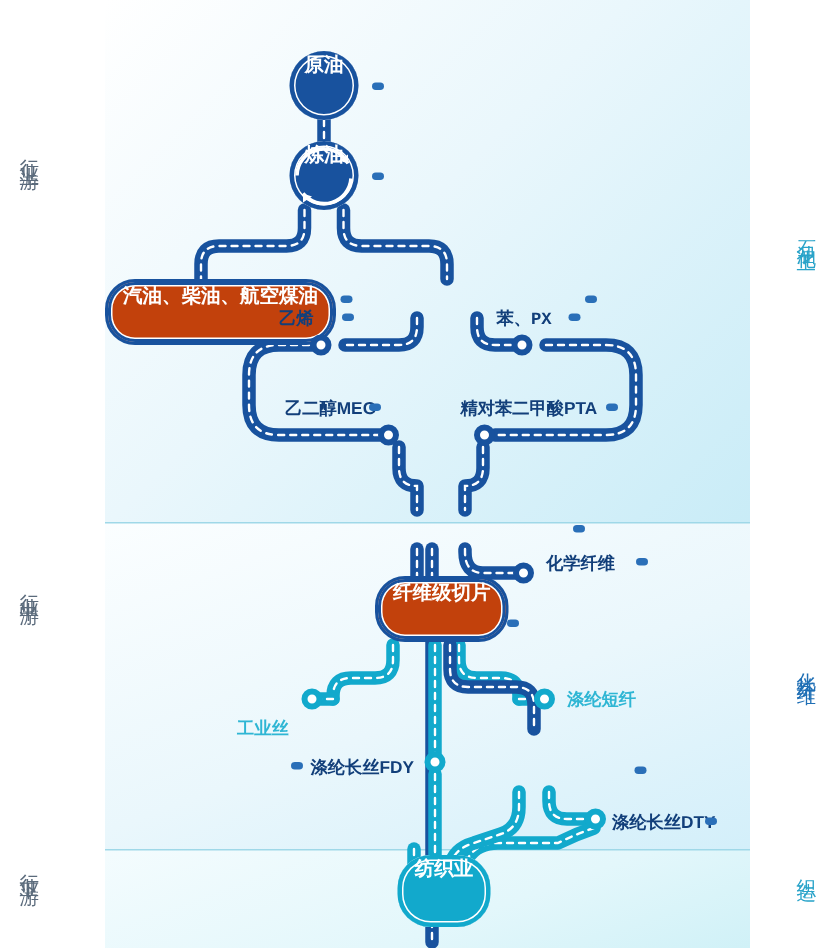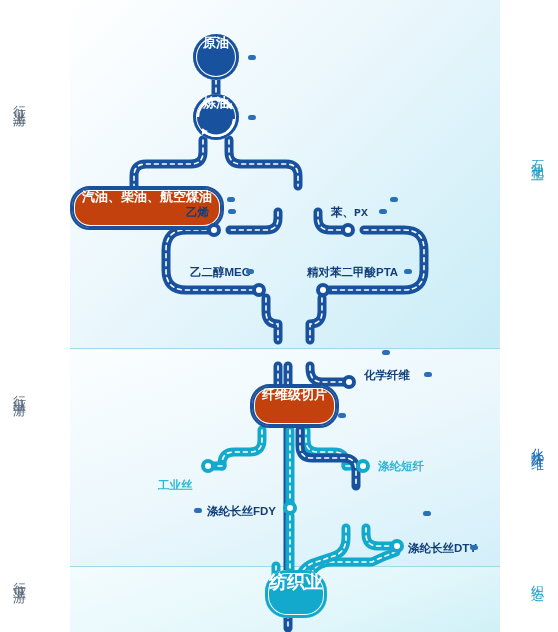--- a/index.html
+++ b/index.html
@@ -55,21 +55,21 @@
   .circ {
     width:46px; height:46px; border-radius:50%;
     background:#18529e;
     box-shadow:inset 0 0 0 3px #18529e, inset 0 0 0 4px #ffffff;
     font-size:13px;
   }
   .roundbox {
     width:62px; height:48px; border-radius:22px;
     background:#12a9cc;
     box-shadow:inset 0 0 0 3px #12a9cc, inset 0 0 0 4px #ffffff;
-    font-size:18px;
+    font-size:13px;
   }
 
   
   .ring {
     position:absolute; width:14px; height:14px; border-radius:50%;
     background:#ffffff; z-index:7;
   }
   .ring.blue { border:4px solid #18529e; }
   .ring.cyan { border:4px solid #12a9cc; }
 

